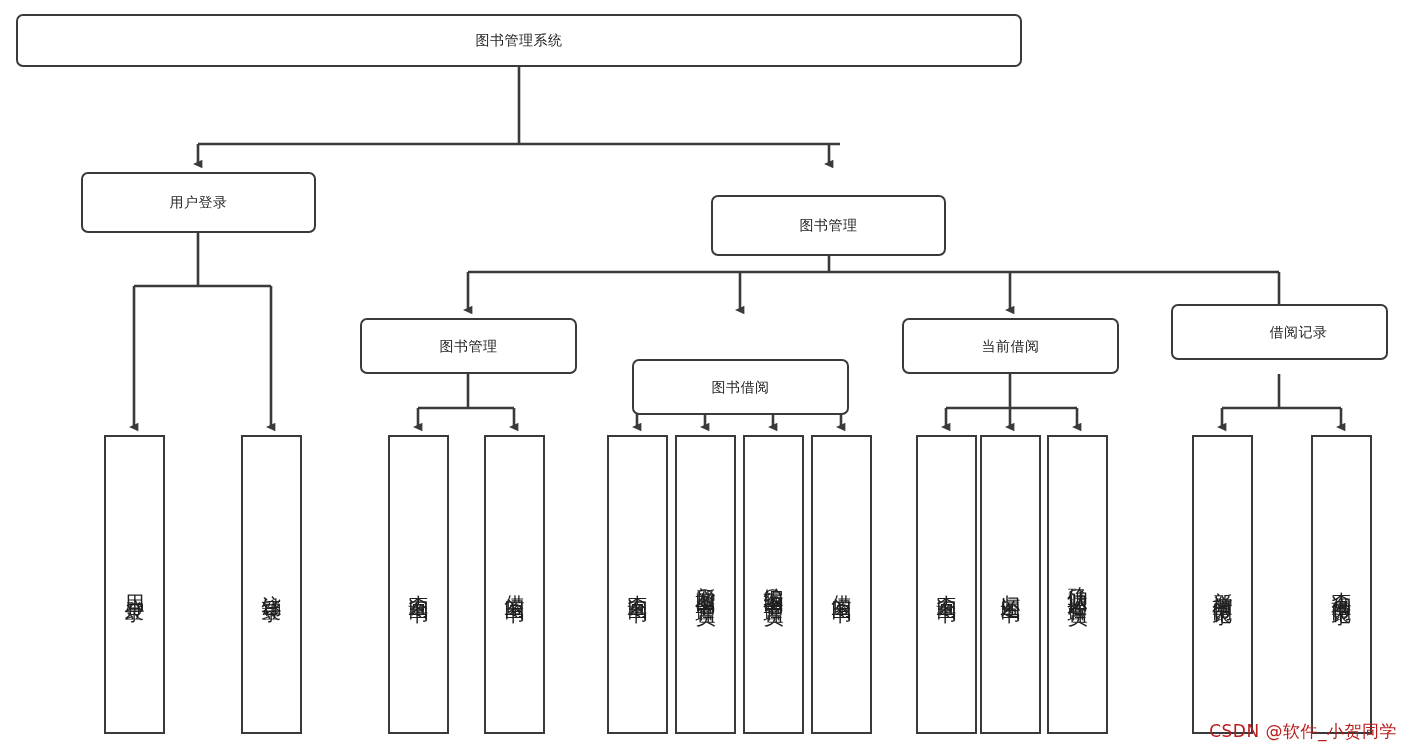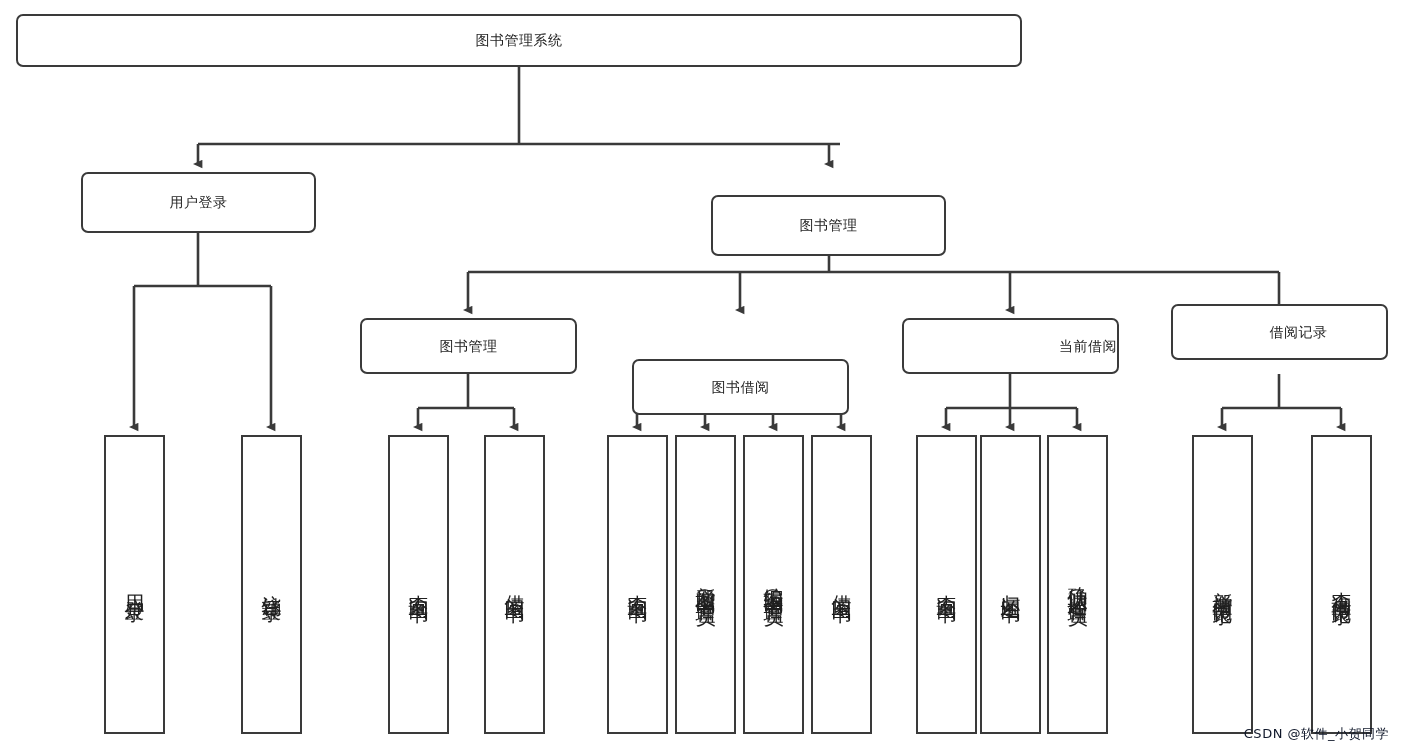--- a/index.html
+++ b/index.html
@@ -54,24 +54,24 @@
     align-items: center;
     text-align: center;
   }
   .node-v > span {
     writing-mode: vertical-rl;
     text-orientation: upright;
     display: block;
   }
   #watermark {
     position: absolute;
-    right: 16px;
+    right: 8px;
     bottom: 4px;
-    font-size: 13px;
-    color: #0f172a;
+    font-size: 17px;
+    color: #b91c1c;
     letter-spacing: 0.5px;
     white-space: nowrap;
   }
 </style>
 </head>
 <body>
 
 <div id="canvas">
 
   <svg class="connectors" viewBox="0 0 1405 747" xmlns="http://www.w3.org/2000/svg">
@@ -134,21 +134,21 @@
   <div class="node node-h" style="left:711px; top:172px; width:235px; height:61px;margin-top:23px;">
     <span>图书管理</span>
   </div>
 
   <div class="node node-h" style="left:360px; top:318px; width:217px; height:56px;">
     <span>图书管理</span>
   </div>
   <div class="node node-h" style="left:632px; top:318px; width:217px; height:56px;margin-top:41px;">
     <span>图书借阅</span>
   </div>
-  <div class="node node-h" style="left:902px; top:318px; width:217px; height:56px;justify-content:flex-end;">
+  <div class="node node-h" style="left:902px; top:318px; width:217px; height:56px;">
     <span>当前借阅</span>
   </div>
   <div class="node node-h" style="left:1171px; top:304px; width:217px; height:56px;padding-left:38px;">
     <span>借阅记录</span>
   </div>
 
   <div class="node node-v" style="left:104px; top:435px; width:61px; height:299px;">
     <span>用户登录</span>
   </div>
   <div class="node node-v" style="left:241px; top:435px; width:61px; height:299px;">

